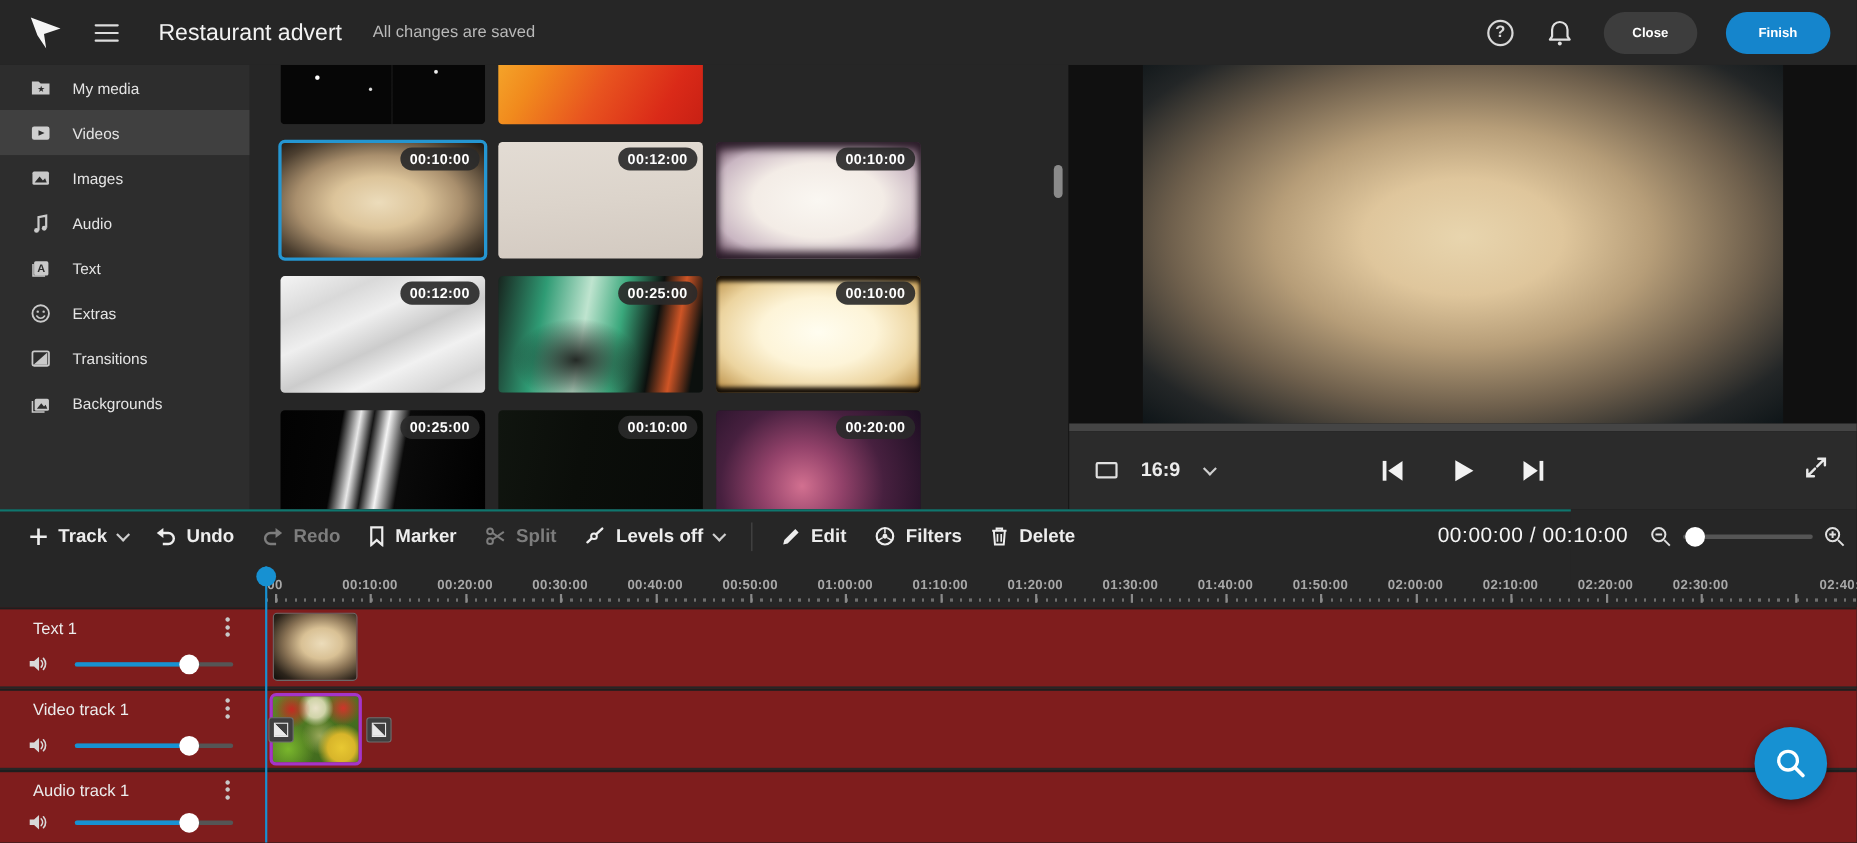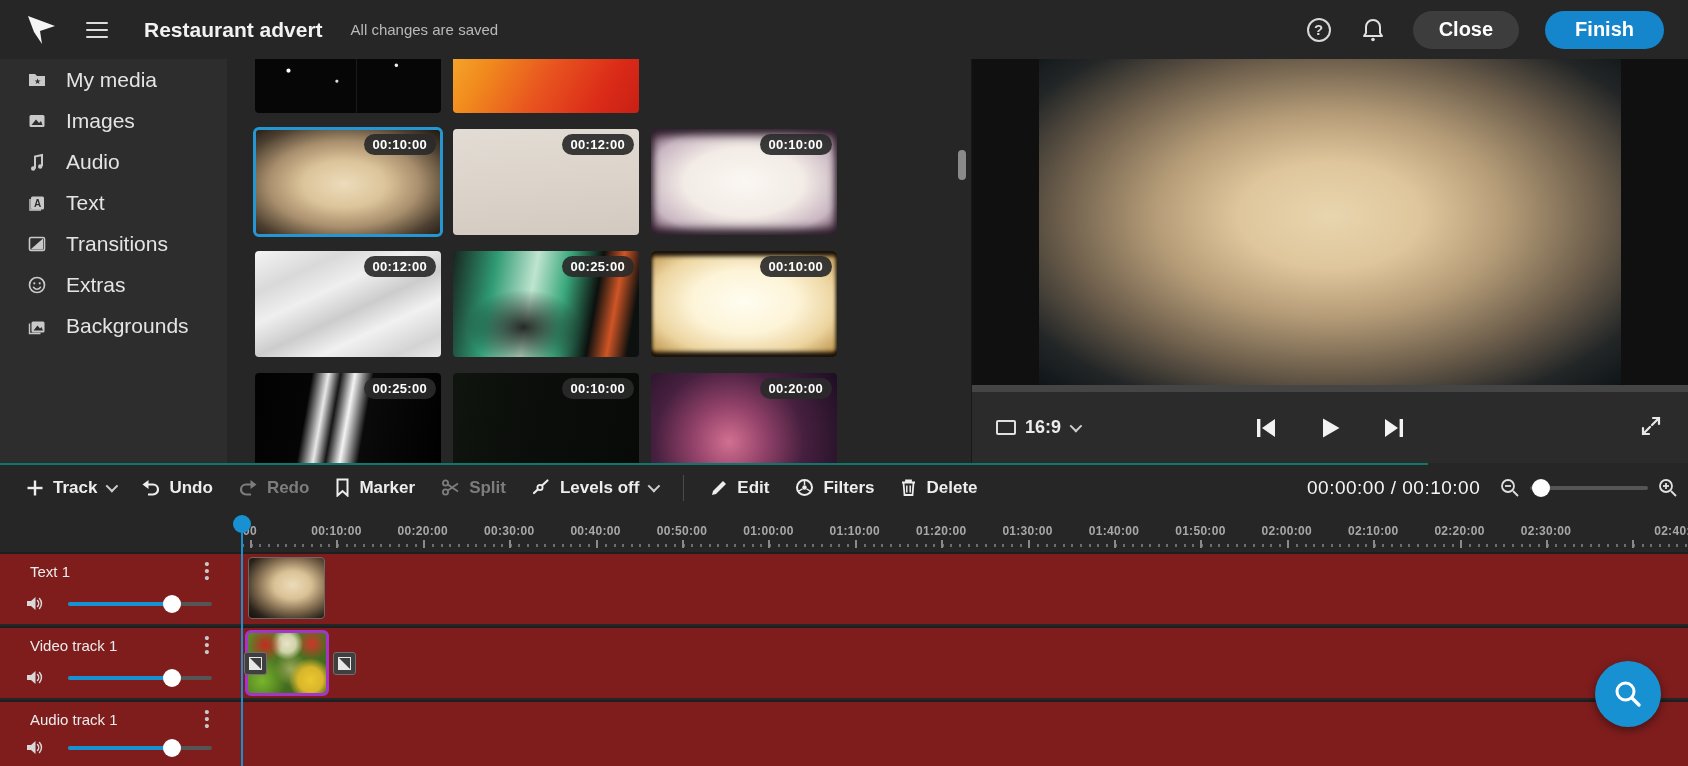--- a/index.html
+++ b/index.html
@@ -7,40 +7,40 @@
     font-family:"Liberation Sans", sans-serif; color:#e9e9e9; }
   #app { position:relative; width:1688px; height:766px; background:#262626; }
 
   
   .topbar { position:absolute; left:0; top:0; width:1688px; height:59px; background:#262626;
     display:flex; align-items:center; z-index:30; }
   .logo { width:34px; height:34px; margin-left:24px; }
   .hamburger { margin-left:28px; width:22px; height:16px; display:flex; flex-direction:column;
     justify-content:space-between; cursor:pointer; }
   .hamburger span { display:block; height:2px; background:#dcdcdc; border-radius:1px; }
-  .doc-title { margin-left:36px; font-size:21px; font-weight:700; color:#f2f2f2; }
+  .doc-title { margin-left:36px; font-size:21px; font-weight:400; color:#f2f2f2; }
   .save-status { margin-left:28px; font-size:15px; color:#b9b9b9; }
   .topbar-right { margin-left:auto; display:flex; align-items:center; gap:26px; padding-right:24px; }
   .icon-btn { width:28px; height:28px; display:flex; align-items:center; justify-content:center;
     color:#e0e0e0; cursor:pointer; }
   .help-circle { width:24px; height:24px; border:2px solid #d8d8d8; border-radius:50%;
     display:flex; align-items:center; justify-content:center; font-size:15px; font-weight:700; color:#d8d8d8; }
-  .pill { height:38px; border-radius:19px; border:none; font-size:20px; font-weight:700;
+  .pill { height:38px; border-radius:19px; border:none; font-size:12px; font-weight:700;
     color:#fff; padding:0 26px; cursor:pointer; font-family:inherit; }
   .pill.close { background:#3d3d3d; }
   .pill.finish { background:#1585cc; padding:0 30px; }
 
   
   .sidebar { position:absolute; left:0; top:59px; width:227px; height:404px; background:#2d2d2d; }
   .side-item { height:41px; display:flex; align-items:center; padding-left:26px; cursor:pointer;
     color:#e4e4e4; }
   .side-item.sel { background:#404040; }
   .side-item .s-ico { width:22px; height:22px; margin-right:18px; display:flex;
     align-items:center; justify-content:center; color:#cfcfcf; flex:none; }
-  .side-item .s-lab { font-size:21px; }
+  .side-item .s-lab { font-size:14px; }
 
   
   .media { position:absolute; left:227px; top:59px; width:745px; height:404px; background:#262626;
     overflow:hidden; }
   .searchbox { position:absolute; left:393px; top:11px; width:323px; height:36px; background:#262626;
     border:1px solid #5c5c5c; border-radius:4px; display:flex; align-items:center; z-index:5; }
   .searchbox .mag { margin:0 10px 0 12px; color:#cfcfcf; flex:none; }
   .searchbox input { flex:1; background:transparent; border:none; outline:none; color:#f0f0f0;
     font-size:17px; font-weight:700; font-family:inherit; }
   .searchbox .clear { margin-right:10px; color:#cfcfcf; font-size:18px; cursor:pointer;
@@ -85,21 +85,21 @@
   .th-purple-nebula { background:radial-gradient(circle at 42% 65%, #d27090 0%, #93426a 28%, #47203f 58%, #1c0e22 100%),#150a18; }
 
   
   .preview { position:absolute; left:972px; top:59px; width:716px; height:404px; background:#161616; }
   .stage { position:absolute; left:0; top:0; width:716px; height:326px; background:#101010; }
   .video-frame { position:absolute; left:67px; top:0; width:582px; height:326px;
     background:radial-gradient(ellipse at 50% 48%, #e8d5ae 0%, #dfc69c 22%, #b69d78 42%, #6e5f4c 65%, #232627 86%, #0e1518 100%); }
   .seekstrip { position:absolute; left:0; top:326px; width:716px; height:7px; background:#454545; }
   .pv-controls { position:absolute; left:0; top:333px; width:716px; height:71px; background:#2b2b2b;
     display:flex; align-items:center; }
-  .aspect { display:flex; align-items:center; gap:9px; margin-left:24px; cursor:pointer; color:#ececec; }
+  .aspect { display:flex; align-items:center; gap:21px; margin-left:24px; cursor:pointer; color:#ececec; }
   .aspect .monitor { width:20px; height:15px; border:2px solid #e0e0e0; border-radius:2px; }
   .aspect .a-lab { font-size:18px; font-weight:700; }
   .chev { width:9px; height:9px; border-right:2px solid #cfcfcf; border-bottom:2px solid #cfcfcf;
     transform:rotate(45deg) translateY(-2px); }
   .transport { position:absolute; left:50%; transform:translateX(-50%); display:flex; align-items:center; gap:40px; }
   .tbtn { color:#f2f2f2; cursor:pointer; display:flex; align-items:center; justify-content:center; }
   .expand { position:absolute; right:26px; color:#e8e8e8; cursor:pointer; }
 
   
   .timeline { position:absolute; left:0; top:463px; width:1428px; height:303px; background:#262626;
@@ -195,20 +195,29 @@
   <div class="sidebar" id="sidebar">
       <div class="side-item">
         <span class="s-ico">
           <svg width="20" height="20" viewBox="0 0 20 20">
             <path d="M2 4h6l2 2h8v10H2z" fill="#c9c9c9"></path>
             <text x="10.5" y="14" font-size="8" text-anchor="middle" fill="#2d2d2d">★</text>
           </svg>
         </span>
         <span class="s-lab">My media</span>
       </div>
+      <div class="side-item sel">
+        <span class="s-ico">
+          <svg width="20" height="20" viewBox="0 0 20 20">
+            <rect x="2" y="4" width="16" height="12" rx="2" fill="#cfcfcf"></rect>
+            <polygon points="8,7.5 13.5,10 8,12.5" fill="#2d2d2d"></polygon>
+          </svg>
+        </span>
+        <span class="s-lab">Videos</span>
+      </div>
       <div class="side-item">
         <span class="s-ico">
           <svg width="20" height="20" viewBox="0 0 20 20">
             <rect x="2.5" y="4" width="15" height="12" rx="1.5" fill="#c9c9c9"></rect>
             <polygon points="4.5,14 9,8.5 12,12 14,10 15.5,14" fill="#2d2d2d"></polygon>
           </svg>
         </span>
         <span class="s-lab">Images</span>
       </div>
       <div class="side-item">
@@ -223,40 +232,40 @@
       </div>
       <div class="side-item">
         <span class="s-ico">
           <svg width="20" height="20" viewBox="0 0 20 20">
             <rect x="4" y="3.5" width="13" height="13" rx="1.5" fill="#c9c9c9"></rect>
             <text x="10.5" y="13.5" font-size="10" font-weight="bold" text-anchor="middle" fill="#2d2d2d">A</text>
             <path d="M3 6v11h11" fill="none" stroke="#c9c9c9" stroke-width="1.4"></path>
           </svg>
         </span>
         <span class="s-lab">Text</span>
-      </div>
-      <div class="side-item">
-        <span class="s-ico">
-          <svg width="20" height="20" viewBox="0 0 20 20">
-            <rect x="2.5" y="3.5" width="15" height="13" rx="1.5" fill="none" stroke="#c9c9c9" stroke-width="1.6"></rect>
-            <polygon points="3.5,15.5 16,4.5 16,15.5" fill="#c9c9c9"></polygon>
-          </svg>
-        </span>
-        <span class="s-lab">Transitions</span>
       </div>
       <div class="side-item">
         <span class="s-ico">
           <svg width="20" height="20" viewBox="0 0 20 20">
             <circle cx="10" cy="10" r="7.5" fill="none" stroke="#c9c9c9" stroke-width="1.7"></circle>
             <circle cx="7.3" cy="8.3" r="1.1" fill="#c9c9c9"></circle>
             <circle cx="12.7" cy="8.3" r="1.1" fill="#c9c9c9"></circle>
             <path d="M6.5 12.3c1 1.4 2.3 2 3.5 2s2.5-.6 3.5-2" fill="none" stroke="#c9c9c9" stroke-width="1.5" stroke-linecap="round"></path>
           </svg>
         </span>
         <span class="s-lab">Extras</span>
+      </div>
+      <div class="side-item">
+        <span class="s-ico">
+          <svg width="20" height="20" viewBox="0 0 20 20">
+            <rect x="2.5" y="3.5" width="15" height="13" rx="1.5" fill="none" stroke="#c9c9c9" stroke-width="1.6"></rect>
+            <polygon points="3.5,15.5 16,4.5 16,15.5" fill="#c9c9c9"></polygon>
+          </svg>
+        </span>
+        <span class="s-lab">Transitions</span>
       </div>
       <div class="side-item">
         <span class="s-ico">
           <svg width="20" height="20" viewBox="0 0 20 20">
             <rect x="4.5" y="5.5" width="13" height="11" rx="1.5" fill="#c9c9c9"></rect>
             <polygon points="6.5,14.5 10.5,9.5 13,12.5 14.5,11 16,14.5" fill="#2d2d2d"></polygon>
             <path d="M2.5 7.5v10h11" fill="none" stroke="#c9c9c9" stroke-width="1.4"></path>
           </svg>
         </span>
         <span class="s-lab">Backgrounds</span>

